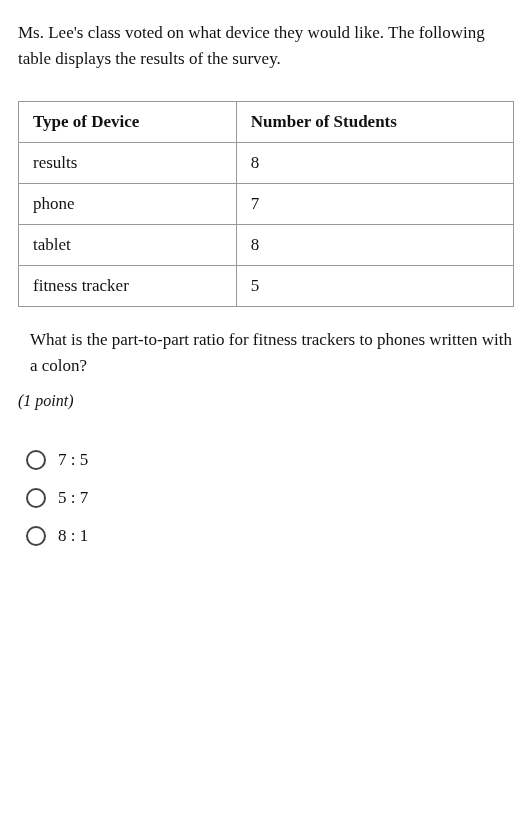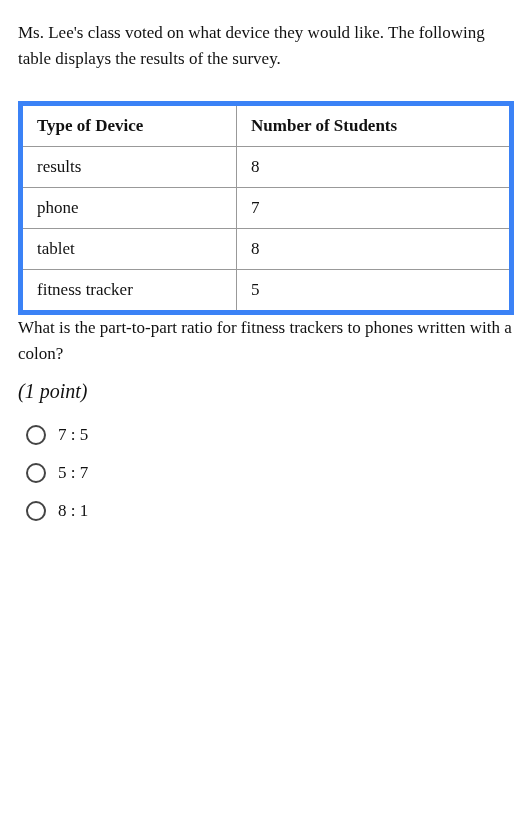--- a/index.html
+++ b/index.html
@@ -19,21 +19,22 @@
     }
 
     .intro-text {
       line-height: 1.5;
       margin-bottom: 30px;
     }
 
     .survey-table {
       border-collapse: collapse;
       width: 100%;
-      border: 5px solid #3b82f6;
+      margin-bottom: 20px;
+      border: 1px solid #3b82f6;
     }
 
     .survey-table th,
     .survey-table td {
       border: 1px solid #999;
       padding: 10px 14px;
       text-align: left;
       vertical-align: middle;
     }
 
@@ -50,26 +51,27 @@
       width: 44%;
     }
 
     .col-students {
       width: 56%;
     }
 
     .question-text {
       line-height: 1.5;
       margin-bottom: 14px;
+      margin-left: 12px;
     }
 
     .point-label {
       font-style: italic;
-      margin-bottom: 22px;
-      font-size: 20px;
+      margin-bottom: 40px;
+      font-size: 16px;
     }
 
     .options-list {
       list-style: none;
       padding-left: 8px;
       text-align: right;
     }
 
     .options-list li {
       display: flex;

